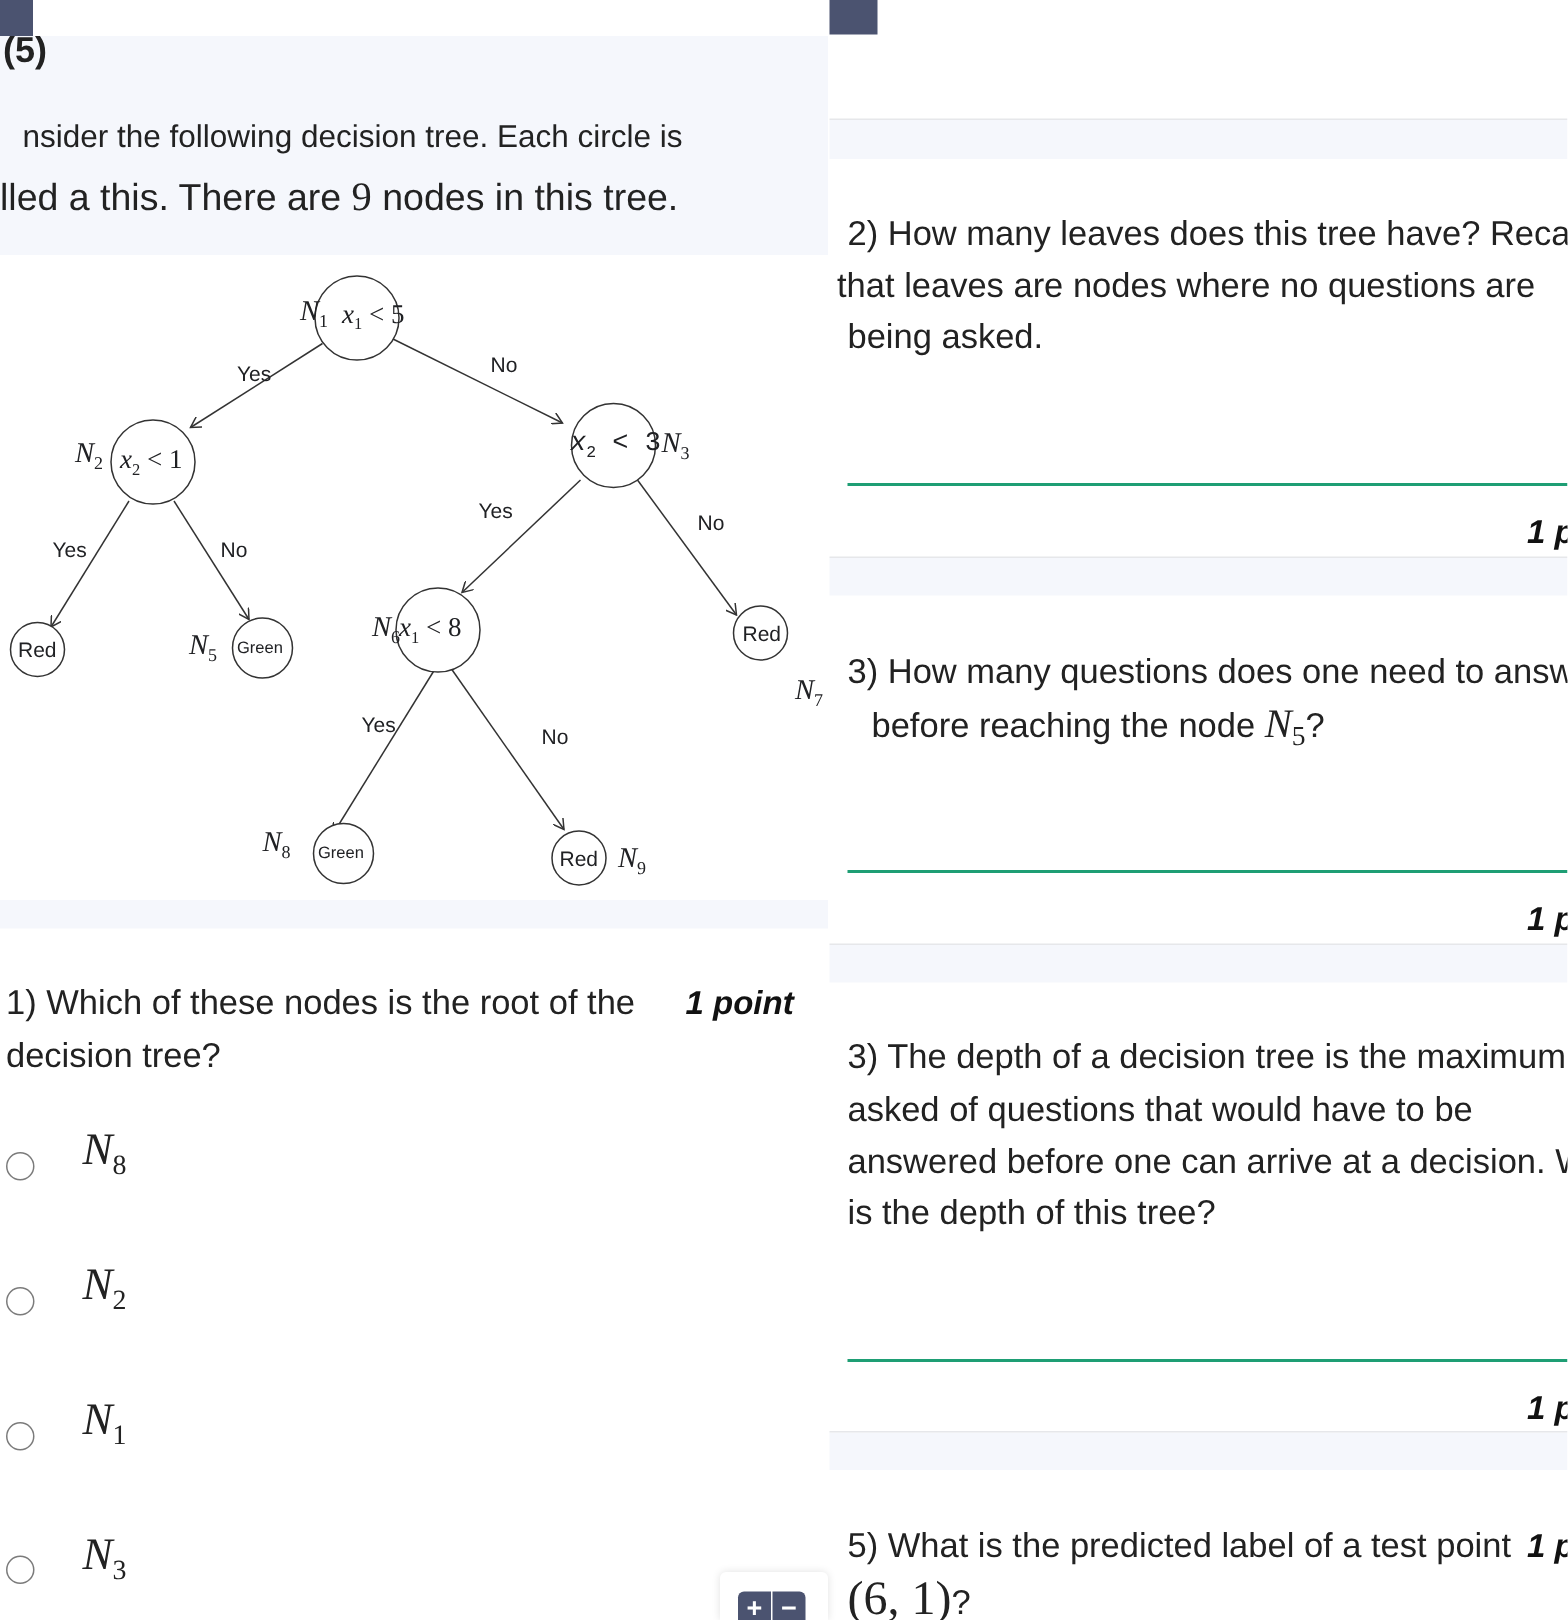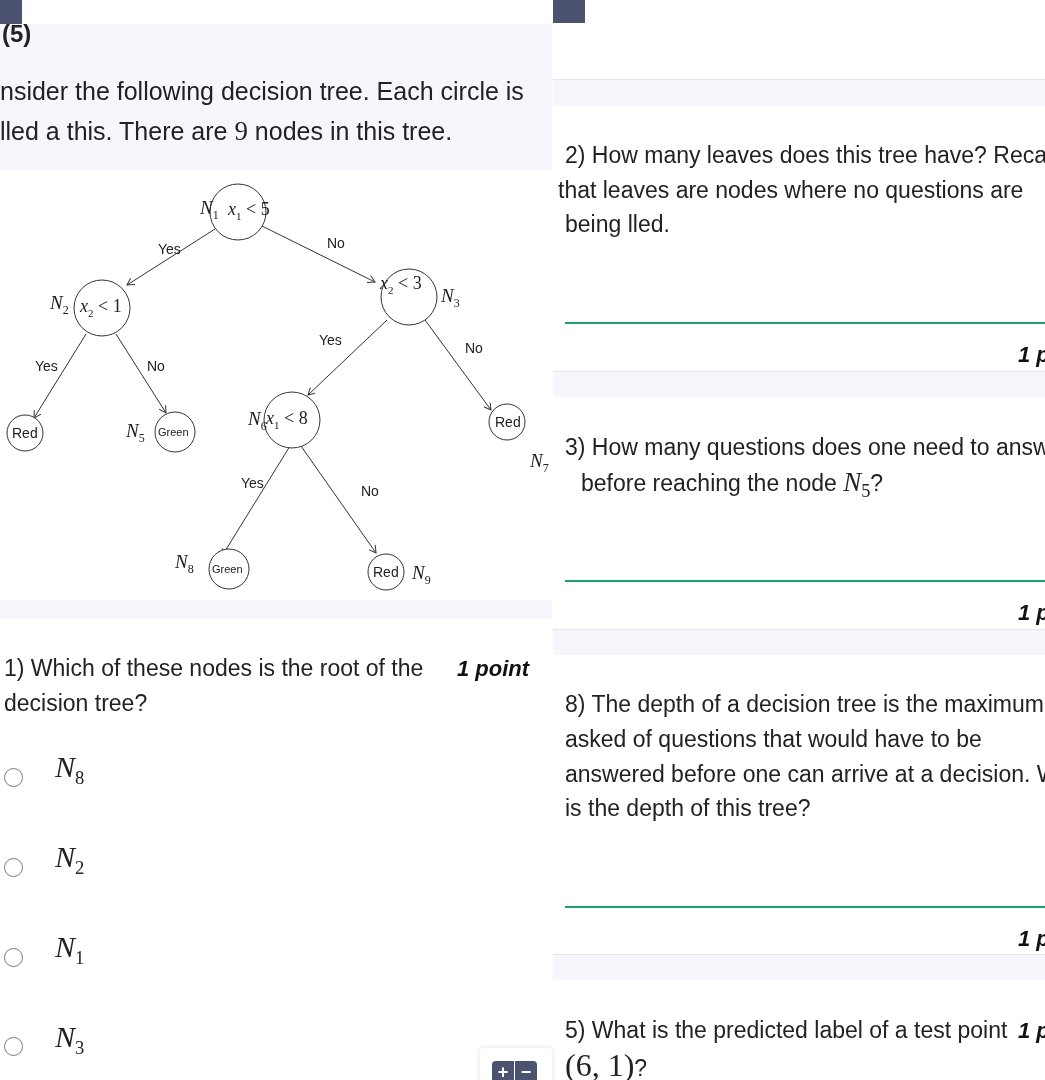--- a/index.html
+++ b/index.html
@@ -30,21 +30,21 @@
 <div class="band" style="left:553px;top:80px;width:492px;height:26px;"></div>
 <div class="sep" style="left:553px;top:79px;width:492px;"></div>
 <div class="band" style="left:553px;top:372px;width:492px;height:25px;"></div>
 <div class="sep" style="left:553px;top:371px;width:492px;"></div>
 <div class="band" style="left:553px;top:630px;width:492px;height:25px;"></div>
 <div class="sep" style="left:553px;top:629px;width:492px;"></div>
 <div class="band" style="left:553px;top:955px;width:492px;height:25px;"></div>
 <div class="sep" style="left:553px;top:954px;width:492px;"></div>
 
 <div class="txt" style="left:2px;top:16px;font-weight:bold;font-size:24px;">(5)</div>
-<div class="txt" style="left:0;top:74px;font-size:25px;">nsider the following decision tree. Each circle is</div>
+<div class="txt" style="left:0;top:74px;font-size:21px;padding-left:15px;">nsider the following decision tree. Each circle is</div>
 <div class="txt" style="left:0;top:114px;font-size:25px;">
   <span>lled a this. There are </span><span class="mathup" style="font-size:27px;">9</span><span> nodes in this tree.</span>
 </div>
 
 <svg class="abs" style="left:0;top:170px;" width="552" height="430" viewBox="0 170 552 430">
   <defs>
     <marker id="arr" markerWidth="8" markerHeight="8" refX="7" refY="4" orient="auto" markerUnits="userSpaceOnUse">
       <path d="M0,0 L7,4 L0,8" fill="none" stroke="#333" stroke-width="1"></path>
     </marker>
   </defs>
@@ -70,21 +70,21 @@
     <circle cx="386" cy="572" r="18"></circle>
   </g>
 </svg>
 
 <div class="abs" style="left:200px;top:197px;font-family:'Liberation Serif',serif;font-style:italic;font-size:19px;"><span>N</span><sub style="font-style:normal;font-size:12px;">1</sub></div>
 <div class="abs" style="left:228px;top:199px;font-family:'Liberation Serif',serif;font-size:18px;"><i>x</i><sub style="font-size:11px;">1</sub><span> &lt; 5</span></div>
 
 <div class="abs" style="left:50px;top:292px;font-family:'Liberation Serif',serif;font-style:italic;font-size:19px;"><span>N</span><sub style="font-style:normal;font-size:12px;">2</sub></div>
 <div class="abs" style="left:80px;top:296px;font-family:'Liberation Serif',serif;font-size:18px;"><i>x</i><sub style="font-size:11px;">2</sub><span> &lt; 1</span></div>
 
-<div class="abs" style="left:380px;top:273px;font-family:Liberation Serif, serif;font-size:18px;"><i>x</i><sub style="font-size:11px;">2</sub><span> &lt; 3</span></div>
+<div class="abs" style="left:380px;top:286px;font-family:Liberation Mono, monospace;font-size:18px;"><i>x</i><sub style="font-size:11px;">2</sub><span> &lt; 3</span></div>
 <div class="abs" style="left:441px;top:285px;font-family:'Liberation Serif',serif;font-style:italic;font-size:19px;"><span>N</span><sub style="font-style:normal;font-size:12px;">3</sub></div>
 
 <div class="abs" style="left:12px;top:425px;font-size:14px;">Red</div>
 
 <div class="abs" style="left:126px;top:420px;font-family:'Liberation Serif',serif;font-style:italic;font-size:19px;"><span>N</span><sub style="font-style:normal;font-size:12px;">5</sub></div>
 <div class="abs" style="left:158px;top:426px;font-size:11px;">Green</div>
 
 <div class="abs" style="left:248px;top:408px;font-family:'Liberation Serif',serif;font-style:italic;font-size:19px;"><span>N</span><sub style="font-style:normal;font-size:12px;">6</sub></div>
 <div class="abs" style="left:266px;top:408px;font-family:'Liberation Serif',serif;font-size:18px;"><i>x</i><sub style="font-size:11px;">1</sub><span> &lt; 8</span></div>
 
@@ -117,32 +117,32 @@
 <div class="opt-label" style="left:55px;top:840px;"><span>N</span><sub>2</sub></div>
 
 <div class="radio" style="left:4px;top:948px;"></div>
 <div class="opt-label" style="left:55px;top:930px;"><span>N</span><sub>1</sub></div>
 
 <div class="radio" style="left:4px;top:1037px;"></div>
 <div class="opt-label" style="left:55px;top:1020px;"><span>N</span><sub>3</sub></div>
 
 <div class="txt" style="left:565px;top:138px;">2) How many leaves does this tree have? Recal</div>
 <div class="txt" style="left:558px;top:173px;">that leaves are nodes where no questions are</div>
-<div class="txt" style="left:565px;top:207px;">being lled.</div>
+<div class="txt" style="left:565px;top:207px;">being asked.</div>
 <div class="answer-line" style="left:565px;top:322px;width:480px;"></div>
 <div class="pts" style="left:1018px;top:342px;">1 p</div>
 
 <div class="txt" style="left:565px;top:430px;">3) How many questions does one need to answ</div>
 <div class="txt" style="left:581px;top:465px;">
   <span>before reaching the node </span><span class="math" style="font-size:27px;"><span>N</span><sub>5</sub></span><span>?</span>
 </div>
 <div class="answer-line" style="left:565px;top:580px;width:480px;"></div>
 <div class="pts" style="left:1018px;top:600px;">1 p</div>
 
-<div class="txt" style="left:565px;top:687px;">8) The depth of a decision tree is the maximum</div>
+<div class="txt" style="left:565px;top:687px;">3) The depth of a decision tree is the maximum</div>
 <div class="txt" style="left:565px;top:722px;">asked of questions that would have to be</div>
 <div class="txt" style="left:565px;top:757px;">answered before one can arrive at a decision. W</div>
 <div class="txt" style="left:565px;top:791px;">is the depth of this tree?</div>
 <div class="answer-line" style="left:565px;top:906px;width:480px;"></div>
 <div class="pts" style="left:1018px;top:926px;">1 p</div>
 
 <div class="txt" style="left:565px;top:1013px;">5) What is the predicted label of a test point</div>
 <div class="pts" style="left:1018px;top:1018px;">1 p</div>
 <div class="txt" style="left:565px;top:1048px;">
   <span class="mathup" style="font-size:32px;">(6, 1)</span><span>?</span>

